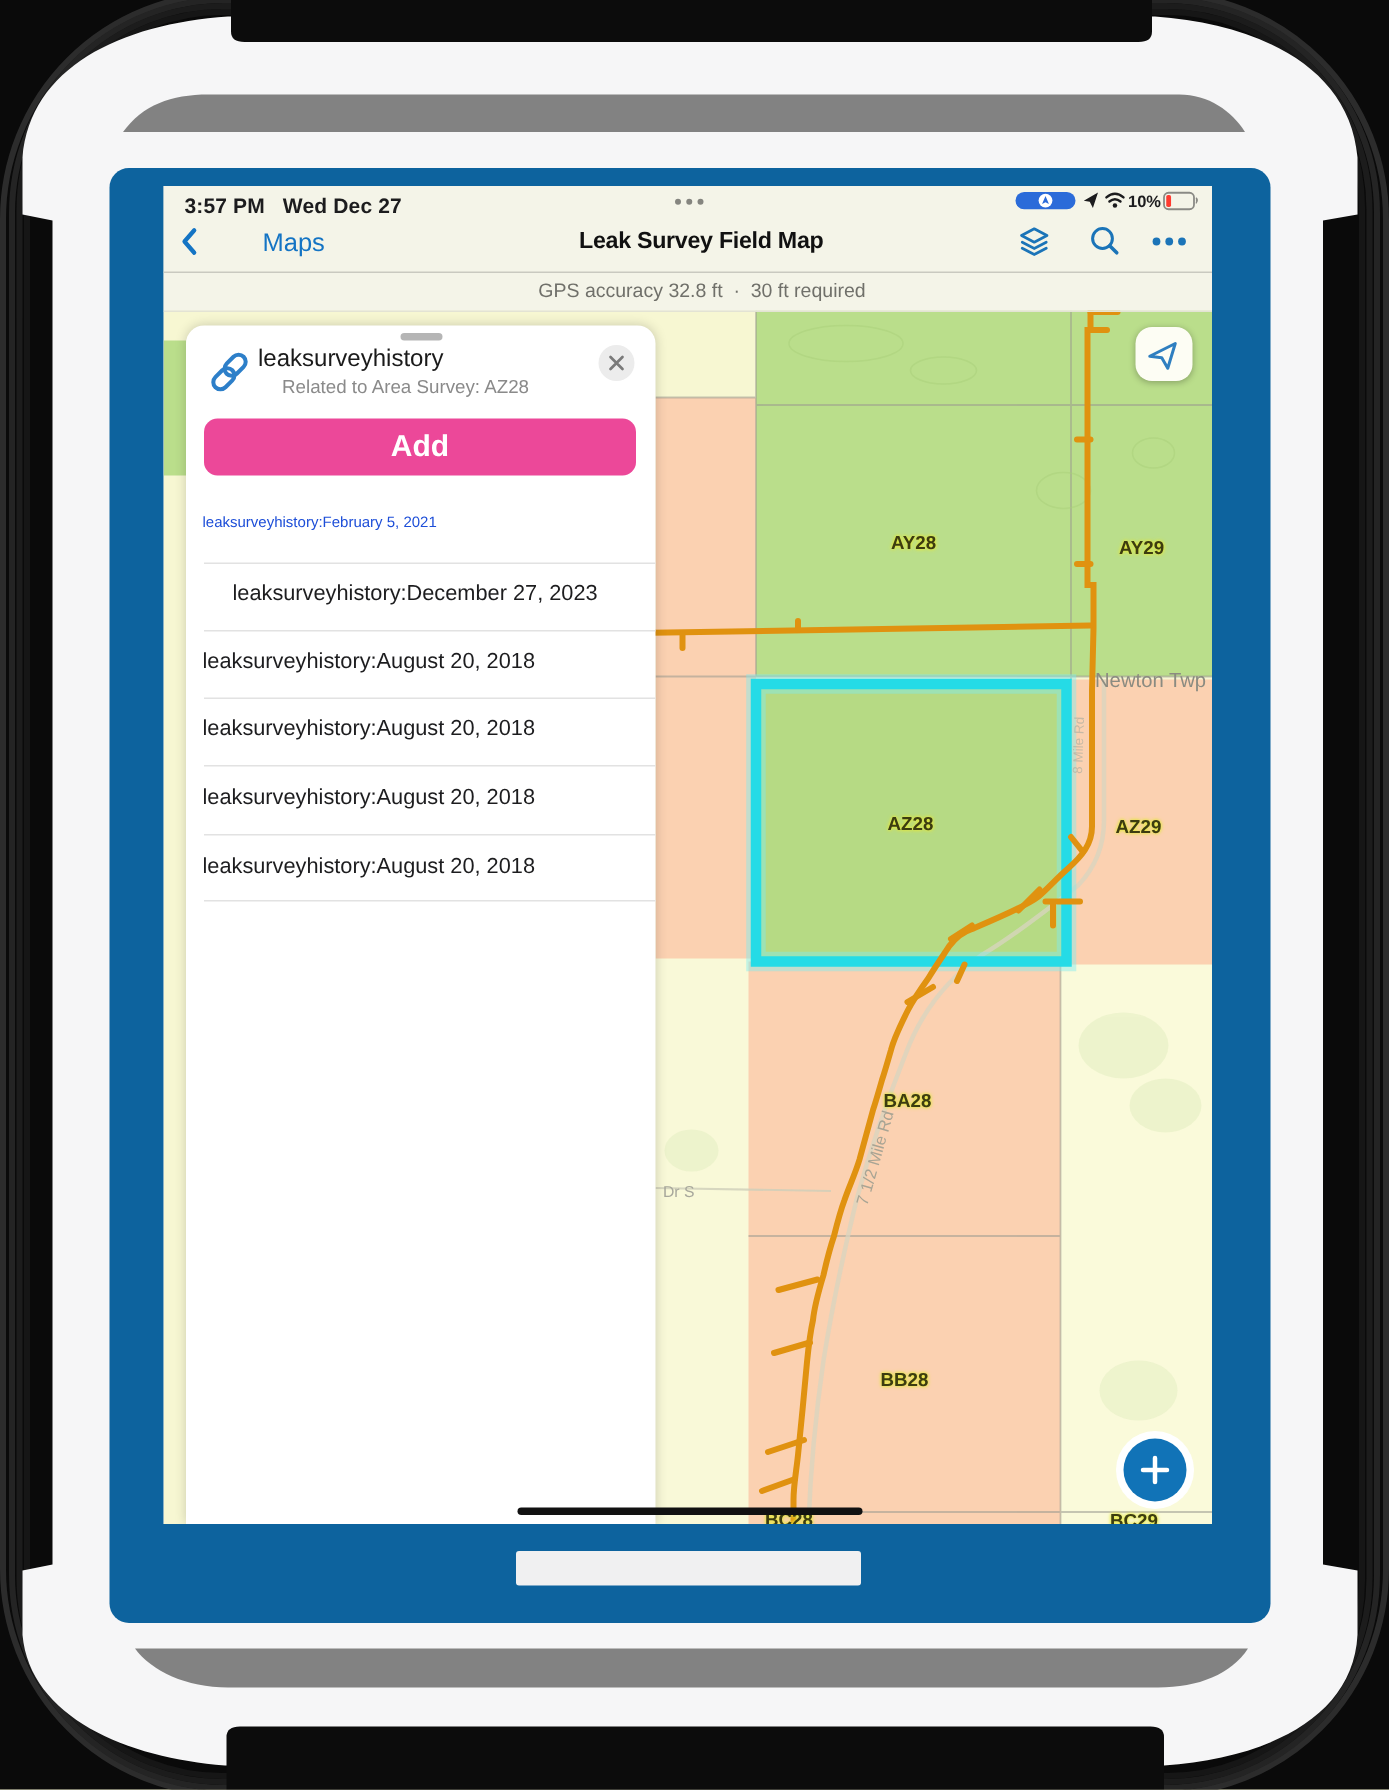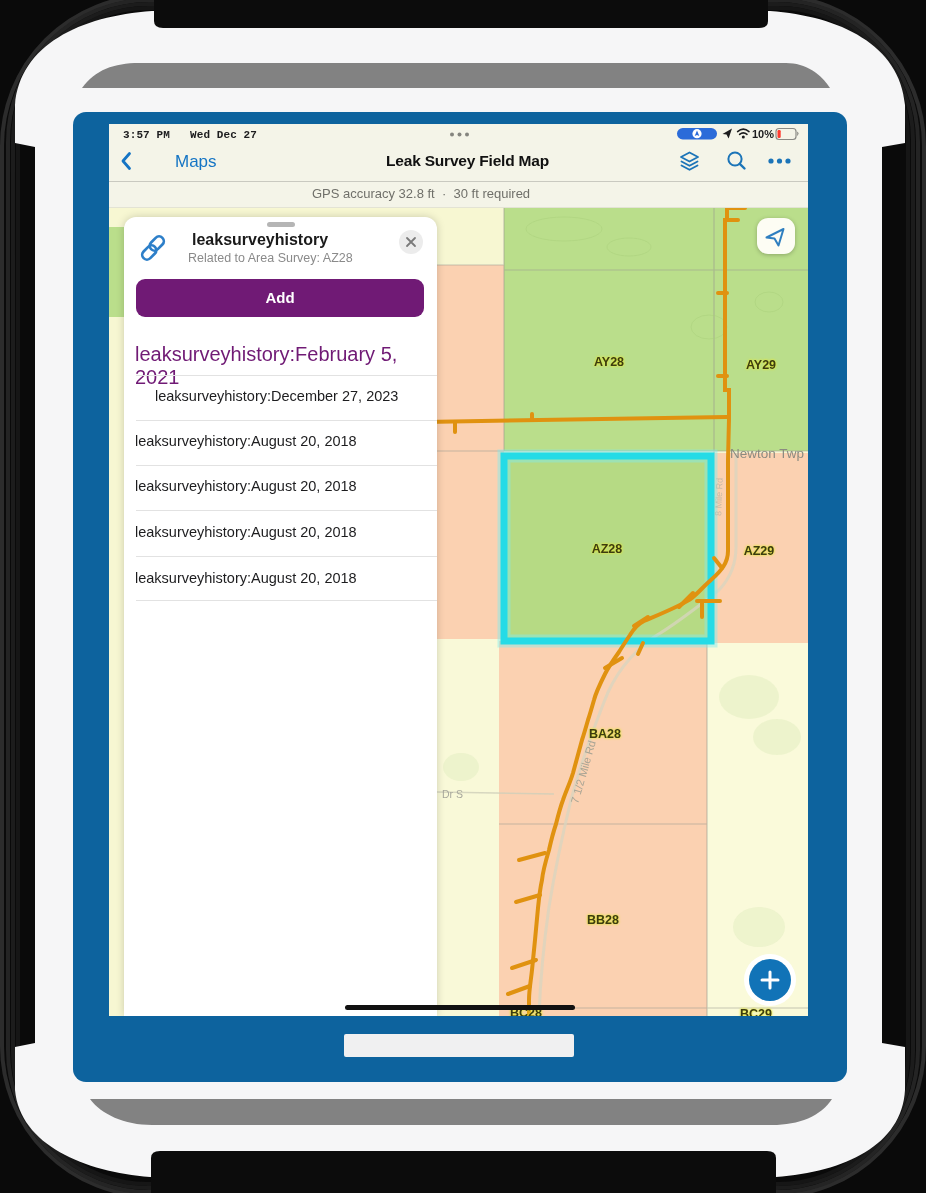--- a/index.html
+++ b/index.html
@@ -144,21 +144,21 @@
         <path d="M21 13 V29 M13 21 H29" stroke="#fff" stroke-width="3" stroke-linecap="round"></path>
       </svg>
   </div>
 
   <div class="abs" style="left:0;top:0;width:699px;height:83px;background:#f4f4e8;"></div>
 
   <div class="abs" style="left:0;top:56.5px;width:699px;height:1px;background:#c9c9c0;"></div>
 
   <div class="abs" style="left:0;top:82.5px;width:699px;height:1px;background:#e3e3d4;"></div>
 
-  <div class="abs" style="left:14px;top:5px;font-size:11px;font-weight:bold;color:#1c1c1e;letter-spacing:0.1px;font-family:Liberation Mono, monospace;">3:57 PM&nbsp;&nbsp;&nbsp;Wed Dec 27</div>
+  <div class="abs" style="left:14px;top:5px;font-size:14px;font-weight:bold;color:#1c1c1e;letter-spacing:0.1px;">3:57 PM&nbsp;&nbsp;&nbsp;Wed Dec 27</div>
 
   <svg class="abs" style="left:338px;top:6px" width="26" height="10" viewBox="0 0 26 10">
       <circle cx="5" cy="4.5" r="2" fill="#85857f"></circle>
       <circle cx="12.5" cy="4.5" r="2" fill="#85857f"></circle>
       <circle cx="20" cy="4.5" r="2" fill="#85857f"></circle>
     </svg>
 
   <svg class="abs" style="left:560px;top:1px" width="139" height="20" viewBox="0 0 139 20">
 
     <rect x="8" y="3" width="40" height="11.5" rx="5.75" fill="#2b6bd9"></rect>
@@ -198,46 +198,46 @@
     <circle cx="9" cy="9" r="6.6" fill="none" stroke="#1b74b8" stroke-width="2"></circle>
     <line x1="13.8" y1="13.8" x2="18.5" y2="18.5" stroke="#1b74b8" stroke-width="2.4" stroke-linecap="round"></line>
   </svg>
 
   <svg class="abs" style="left:658px;top:33px" width="30" height="8" viewBox="0 0 30 8">
     <circle cx="4" cy="4" r="2.6" fill="#1b74b8"></circle>
     <circle cx="12.5" cy="4" r="2.6" fill="#1b74b8"></circle>
     <circle cx="21" cy="4" r="2.6" fill="#1b74b8"></circle>
   </svg>
 
-  <div class="abs" style="left:0;top:62px;width:624px;text-align:center;font-size:13px;color:#70706a;">GPS accuracy 32.8 ft&nbsp; ·&nbsp; 30 ft required</div>
+  <div class="abs" style="left:0;top:62px;width:624px;text-align:center;font-size:13px;color:#70706a;padding-left:47px;">GPS accuracy 32.8 ft&nbsp; ·&nbsp; 30 ft required</div>
 
   <div class="abs" style="left:15px;top:93px;width:313px;height:799px;background:#ffffff;border-radius:12px 12px 0 0;box-shadow:0 0 8px rgba(0,0,0,.18);">
 
     <div class="abs" style="left:143px;top:5px;width:28px;height:4.5px;border-radius:2.5px;background:#b5b5b5;"></div>
 
     <svg class="abs" style="left:16px;top:17px" width="26" height="28" viewBox="0 0 26 28">
       <g fill="none" stroke="#2d7fc9" stroke-width="2.7">
         <rect x="12" y="1.5" width="9.5" height="16" rx="4.75" transform="rotate(45 16.75 9.5)"></rect>
         <rect x="4.5" y="10.5" width="9.5" height="16" rx="4.75" transform="rotate(45 9.25 18.5)"></rect>
       </g>
     </svg>
 
-    <div class="abs" style="left:68px;top:14px;font-size:16px;font-weight:bold;color:#1a1a1a;">leaksurveyhistory</div>
+    <div class="abs" style="left:48px;top:14px;font-size:16px;font-weight:normal;color:#1a1a1a;">leaksurveyhistory</div>
 
     <div class="abs" style="left:64px;top:34px;font-size:12.5px;color:#8a8a8a;">Related to Area Survey: AZ28</div>
 
     <div class="abs" style="left:275px;top:13px;width:24px;height:24px;border-radius:50%;background:#ececec;">
       <svg width="24" height="24" viewBox="0 0 24 24">
           <path d="M8 8 L16 16 M16 8 L8 16" stroke="#7a7a7a" stroke-width="1.8" stroke-linecap="round"></path>
         </svg>
     </div>
 
-    <div class="abs" style="left:12px;top:62px;width:288px;height:38px;border-radius:9px;background:#701a75;color:#fff;font-size:15px;font-weight:bold;text-align:center;line-height:38px;">Add</div>
-
-    <div class="abs" style="left:11px;top:126px;font-size:20px;color:#701a75;">leaksurveyhistory:February 5, 2021</div>
+    <div class="abs" style="left:12px;top:62px;width:288px;height:38px;border-radius:9px;background:#ec4899;color:#fff;font-size:20px;font-weight:bold;text-align:center;line-height:38px;">Add</div>
+
+    <div class="abs" style="left:11px;top:126px;font-size:10px;color:#1d4ed8;">leaksurveyhistory:February 5, 2021</div>
 
     <div class="abs" style="left:12px;top:158px;width:301px;height:1px;background:#e2e2e2;"></div>
 
     <div class="abs" style="left:11px;top:171px;font-size:14.5px;color:#1d1d1f;margin-left:20px;">leaksurveyhistory:December 27, 2023</div>
 
     <div class="abs" style="left:12px;top:203px;width:301px;height:1px;background:#e2e2e2;"></div>
 
     <div class="abs" style="left:11px;top:216px;font-size:14.5px;color:#1d1d1f;">leaksurveyhistory:August 20, 2018</div>
 
     <div class="abs" style="left:12px;top:248px;width:301px;height:1px;background:#e2e2e2;"></div>

